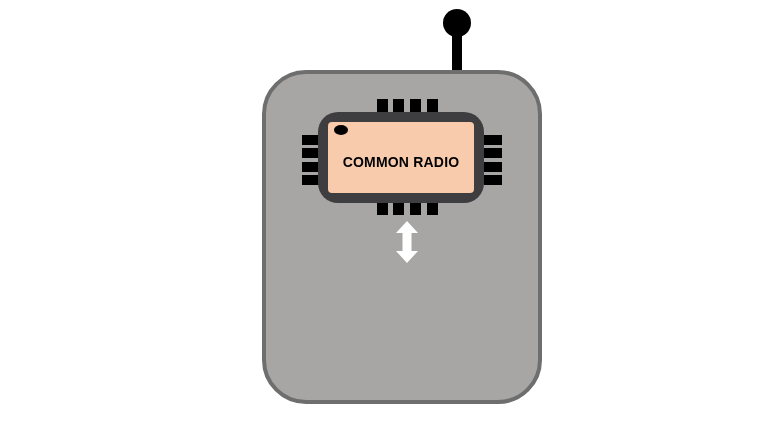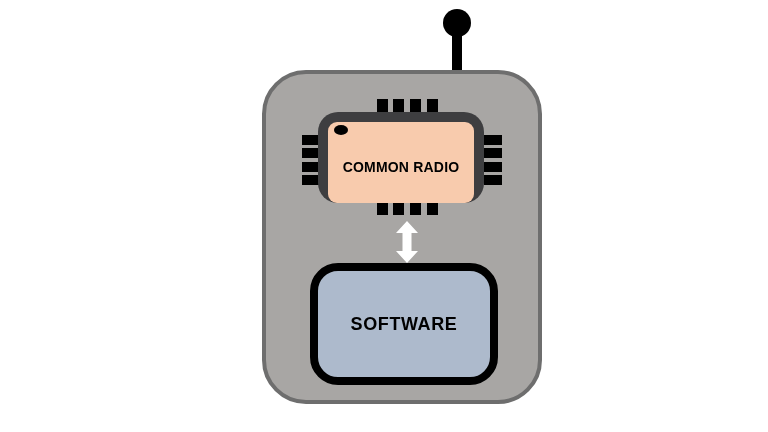--- a/index.html
+++ b/index.html
@@ -54,22 +54,22 @@
     position: absolute;
     left: 318px; top: 112px;
     width: 166px; height: 91px;
     border-radius: 20px;
     background: #3e3e40;
     z-index: 3;
   }
   .chip-face {
     position: absolute;
     left: 328px; top: 122px;
-    width: 146px; height: 81px;
-    border-radius: 9px;
+    width: 146px; height: 71px;
+    border-radius: 4px;
     background: #f8cbad;
     z-index: 4;
     display: flex;
     align-items: center;
     justify-content: center;
     padding-top: 9px;
     box-sizing: border-box;
   }
   .chip-dot {
     position: absolute;
@@ -148,17 +148,14 @@
     <div class="chip-dot" style="background: rgb(0, 0, 0);"></div>
     <div class="chip-label" style="color: rgb(0, 0, 0);">
       <div>COMMON RADIO</div>
     </div>
   </div>
 
   <svg class="connector-arrow" width="36" height="44" viewBox="0 0 36 44">
     <polygon points="18,1 29,13 22.5,13 22.5,31 29,31 18,43 7,31 13.5,31 13.5,13 7,13" fill="#ffffff"></polygon>
   </svg>
 
-  <div class="software-box" style="background: rgb(173, 186, 204); border-color: rgb(0, 0, 0);">
-    <span class="software-label" style="color: rgb(0, 0, 0);">SOFTWARE</span>
-  </div>
 
 </div>
 
 </body></html>

